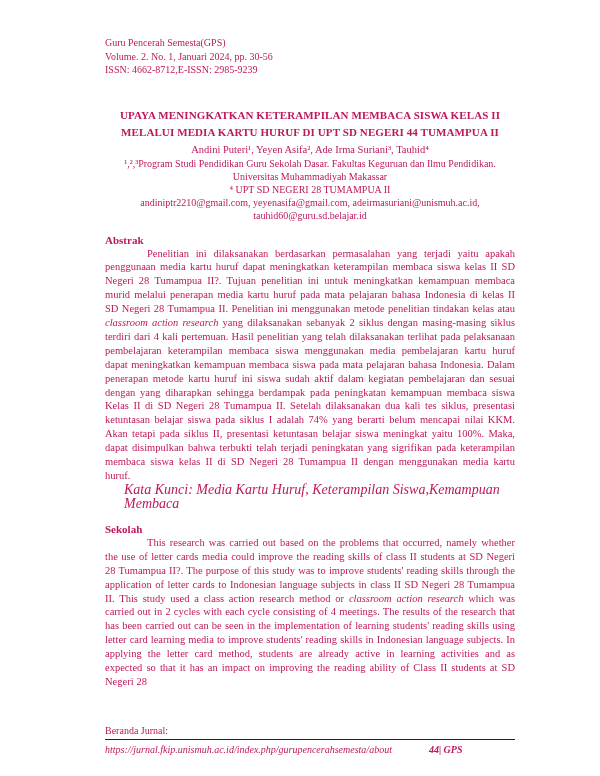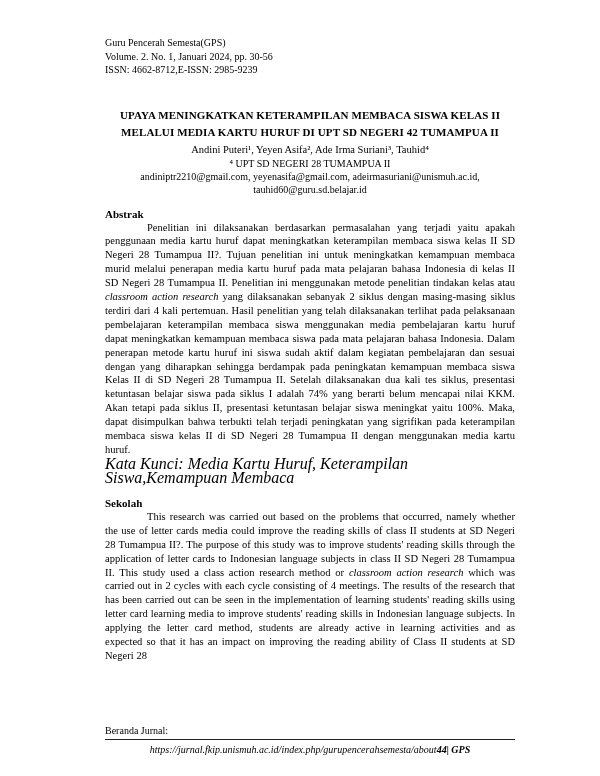--- a/index.html
+++ b/index.html
@@ -1,21 +1,21 @@
 <!DOCTYPE html>
 <html><head>
 <meta charset="utf-8">
 <style>
   * { margin:0; padding:0; box-sizing:border-box; }
   html,body { background:#ffffff; }
   body { width:600px; font-family:"Liberation Serif", serif; }
   .page {
     position:relative;
     width:600px; height:776px;
-    background:#ffffff; color:#000000;
+    background:#ffffff; color:#be185d;
     padding:36px 85px 20px 105px;
     display:flex; flex-direction:column;
     overflow:hidden;
     -webkit-font-smoothing:antialiased;
   }
   .journal-header { font-size:10px; line-height:13.5px; text-align:left; }
   .article-title {
     margin-top:30px;
     font-size:11px; font-weight:bold; line-height:17px;
     text-align:center; letter-spacing:0.1px;
@@ -24,41 +24,42 @@
   .affil { text-align:center; font-size:10px; line-height:13px; }
   .emails { text-align:center; font-size:10px; line-height:13px; }
   .section { margin-top:11px; }
   .section-heading { font-size:11px; font-weight:bold; line-height:14px; }
   .body-text {
     font-size:10.5px; line-height:13.9px;
     text-align:justify; text-indent:42px;
     word-spacing:0.4px;
   }
   .italic { font-style:italic; }
-  .keywords { font-size:16px; line-height:14px; font-style:italic; }
+  .keywords { font-size:14px; line-height:14px; font-style:italic;margin-left:19px; }
   .page-footer { margin-top:auto; font-size:10px; line-height:13px; }
   .footer-rule { border-top:1px solid #222; margin:2px 0 3px 0; }
-  .footer-row { display:flex; justify-content:center; align-items:baseline; }
+  .footer-row { display:flex; justify-content:flex-start; align-items:baseline;gap:37px; }
   .footer-url { font-style:italic; }
   .footer-page { font-weight:bold;font-style:italic; }
 </style>
 </head>
 <body>
 
 <div class="page">
 
   <header class="journal-header">
     <div>Guru Pencerah Semesta(GPS)</div>
     <div>Volume. 2. No. 1, Januari 2024, pp. 30-56</div>
     <div>ISSN: 4662-8712,E-ISSN: 2985-9239</div>
   </header>
 
-  <h1 class="article-title">UPAYA MENINGKATKAN KETERAMPILAN MEMBACA SISWA KELAS II MELALUI MEDIA KARTU HURUF DI UPT SD NEGERI 42 TUMAMPUA II</h1>
+  <h1 class="article-title">UPAYA MENINGKATKAN KETERAMPILAN MEMBACA SISWA KELAS II MELALUI MEDIA KARTU HURUF DI UPT SD NEGERI 44 TUMAMPUA II</h1>
 
   <div class="authors">Andini Puteri¹, Yeyen Asifa², Ade Irma Suriani³, Tauhid⁴</div>
+  <div class="affil">¹,²,³Program Studi Pendidikan Guru Sekolah Dasar. Fakultas Keguruan dan Ilmu Pendidikan. Universitas Muhammadiyah Makassar</div>
   <div class="affil">⁴ UPT SD NEGERI 28 TUMAMPUA II</div>
   <div class="emails">andiniptr2210@gmail.com, yeyenasifa@gmail.com, adeirmasuriani@unismuh.ac.id, tauhid60@guru.sd.belajar.id</div>
 
   <section class="section">
     <div class="section-heading">Abstrak</div>
     <p class="body-text"><span>Penelitian ini dilaksanakan berdasarkan permasalahan yang terjadi yaitu apakah penggunaan media kartu huruf dapat meningkatkan keterampilan membaca siswa kelas II SD Negeri 28 Tumampua II?. Tujuan penelitian ini untuk meningkatkan kemampuan membaca murid melalui penerapan media kartu huruf pada mata pelajaran bahasa Indonesia di kelas II SD Negeri 28 Tumampua II. Penelitian ini menggunakan metode penelitian tindakan kelas atau </span><span class="italic">classroom action research</span><span> yang dilaksanakan sebanyak 2 siklus dengan masing-masing siklus terdiri dari 4 kali pertemuan. Hasil penelitian yang telah dilaksanakan terlihat pada pelaksanaan pembelajaran keterampilan membaca siswa menggunakan media pembelajaran kartu huruf dapat meningkatkan kemampuan membaca siswa pada mata pelajaran bahasa Indonesia. Dalam penerapan metode kartu huruf ini siswa sudah aktif dalam kegiatan pembelajaran dan sesuai dengan yang diharapkan sehingga berdampak pada peningkatan kemampuan membaca siswa Kelas II di SD Negeri 28 Tumampua II. Setelah dilaksanakan dua kali tes siklus, presentasi ketuntasan belajar siswa pada siklus I adalah 74% yang berarti belum mencapai nilai KKM. Akan tetapi pada siklus II, presentasi ketuntasan belajar siswa meningkat yaitu 100%. Maka, dapat disimpulkan bahwa terbukti telah terjadi peningkatan yang sigrifikan pada keterampilan membaca siswa kelas II di SD Negeri 28 Tumampua II dengan menggunakan media kartu huruf.</span></p>
     <div class="keywords">Kata Kunci: Media Kartu Huruf, Keterampilan Siswa,Kemampuan Membaca</div>
   </section>
 
   <section class="section">

